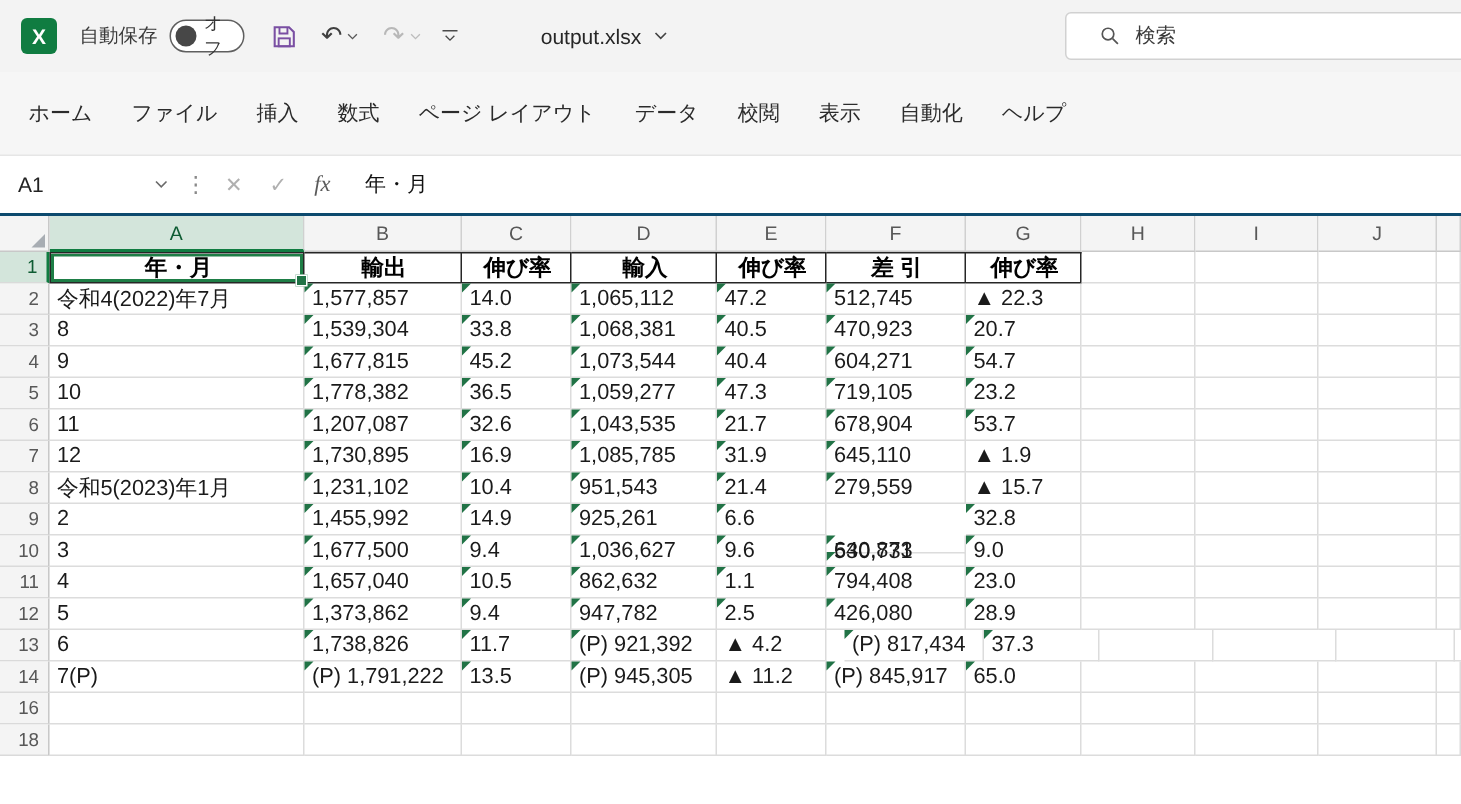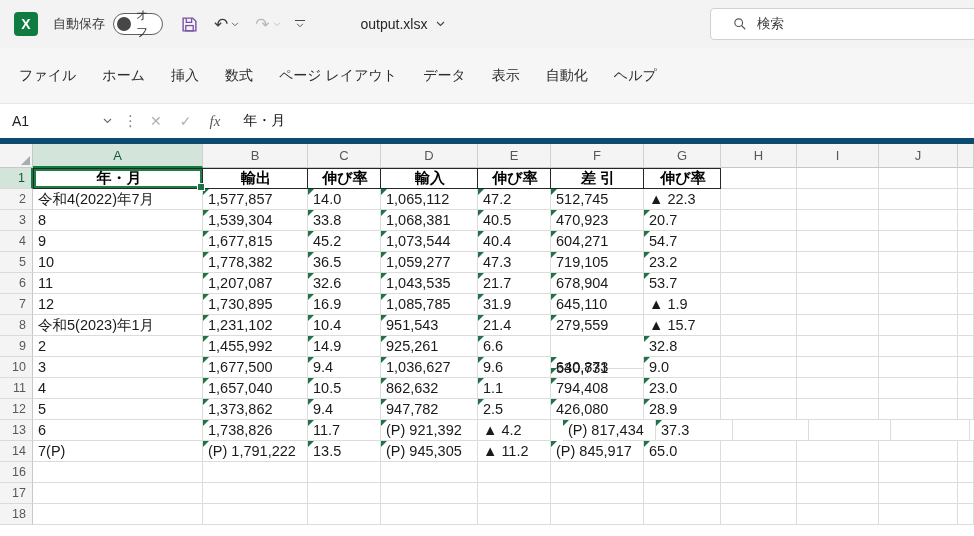--- a/index.html
+++ b/index.html
@@ -23,21 +23,21 @@
   .qat-overflow{margin-left:14px;display:flex;flex-direction:column;align-items:center;gap:2px;cursor:pointer;}
   .qat-overflow .bar{width:10px;border-top:1.5px solid #4a4a4a;}
   .doc-title{margin-left:56px;font-size:14px;color:#262626;display:flex;align-items:center;gap:9px;white-space:nowrap;cursor:pointer;}
   .search-box{margin-left:auto;margin-right:-14px;width:278px;height:32px;background:#fff;border:1px solid #d1d1d1;border-radius:4px;display:flex;align-items:center;padding-left:22px;gap:10px;box-sizing:border-box;font-size:13.5px;color:#3b3b3b;flex:none;cursor:text;}
 
   
   .ribbon{height:56px;background:#f6f6f6;display:flex;align-items:center;padding-left:6px;border-bottom:1px solid #e6e6e6;box-sizing:border-box;}
   .tab{font-size:14px;color:#2b2b2b;padding:0 13px;height:100%;display:flex;align-items:center;white-space:nowrap;cursor:pointer;}
 
   
-  .formula-bar{height:40px;background:#fff;border-bottom:6px solid #0c4a6e;display:flex;align-items:center;box-sizing:border-box;text-align:right;}
+  .formula-bar{height:40px;background:#fff;border-bottom:2px solid #0c4a6e;display:flex;align-items:center;box-sizing:border-box;text-align:right;}
   .name-box{width:120px;padding-left:12px;font-size:14px;color:#222;display:flex;align-items:center;box-sizing:border-box;cursor:pointer;}
   .name-box .chev{margin-left:auto;margin-right:8px;}
   .dots{color:#8a8a8a;font-size:15px;padding:0 3px;}
   .fb-btn{font-size:14px;color:#b0b0b0;padding:0 9px;cursor:pointer;}
   .fb-fx{font-family:"Liberation Serif","DejaVu Serif",serif;font-style:italic;font-size:15px;color:#5a5a5a;padding:0 9px;cursor:pointer;}
   .formula-content{margin-left:14px;font-size:14px;color:#111;cursor:text;}
 
   
   .sheet{position:relative;background:#fff;height:392px;overflow:hidden;}
   .col-strip{display:flex;height:24px;}
@@ -102,26 +102,27 @@
     <div class="search-box">
       <svg width="14" height="14" viewBox="0 0 16 16">
         <circle cx="6.5" cy="6.5" r="4.4" fill="none" stroke="#555" stroke-width="1.3"></circle>
         <line x1="10" y1="10" x2="14" y2="14" stroke="#555" stroke-width="1.3"></line>
       </svg>
       <span>検索</span>
     </div>
   </div>
 
   <div class="ribbon" id="ribbon-tabs">
+      <div class="tab">ホーム</div>
       <div class="tab">ファイル</div>
-      <div class="tab">ホーム</div>
       <div class="tab">挿入</div>
       <div class="tab">数式</div>
       <div class="tab">ページ レイアウト</div>
       <div class="tab">データ</div>
+      <div class="tab">校閲</div>
       <div class="tab">表示</div>
       <div class="tab">自動化</div>
       <div class="tab">ヘルプ</div>
     </div>
 
   <div class="formula-bar">
     <div class="name-box">
       <span>A1</span>
       <svg class="chev" width="9" height="6" viewBox="0 0 9 6">
         <path d="M1 1 l3.5 3.5 L8 1" stroke="#6a6a6a" fill="none" stroke-width="1.1"></path>
@@ -626,34 +627,20 @@
           <div class="cell" style="width: 97px;"></div>
           <div class="cell" style="width: 73px;"></div>
           <div class="cell" style="width: 93px;"></div>
           <div class="cell" style="width: 77px;"></div>
           <div class="cell" style="width: 76px;"></div>
           <div class="cell" style="width: 82px;"></div>
           <div class="cell" style="width: 79px;"></div>
           <div class="cell" style="width: 16px;"></div>
         </div>
         <div class="grid-row">
-          <div class="row-head">17</div>
-          <div class="cell" style="width: 170px;"></div>
-          <div class="cell" style="width: 105px;"></div>
-          <div class="cell" style="width: 73px;"></div>
-          <div class="cell" style="width: 97px;"></div>
-          <div class="cell" style="width: 73px;"></div>
-          <div class="cell" style="width: 93px;"></div>
-          <div class="cell" style="width: 77px;"></div>
-          <div class="cell" style="width: 76px;"></div>
-          <div class="cell" style="width: 82px;"></div>
-          <div class="cell" style="width: 79px;"></div>
-          <div class="cell" style="width: 16px;"></div>
-        </div>
-        <div class="grid-row">
           <div class="row-head">18</div>
           <div class="cell" style="width: 170px;"></div>
           <div class="cell" style="width: 105px;"></div>
           <div class="cell" style="width: 73px;"></div>
           <div class="cell" style="width: 97px;"></div>
           <div class="cell" style="width: 73px;"></div>
           <div class="cell" style="width: 93px;"></div>
           <div class="cell" style="width: 77px;"></div>
           <div class="cell" style="width: 76px;"></div>
           <div class="cell" style="width: 82px;"></div>

